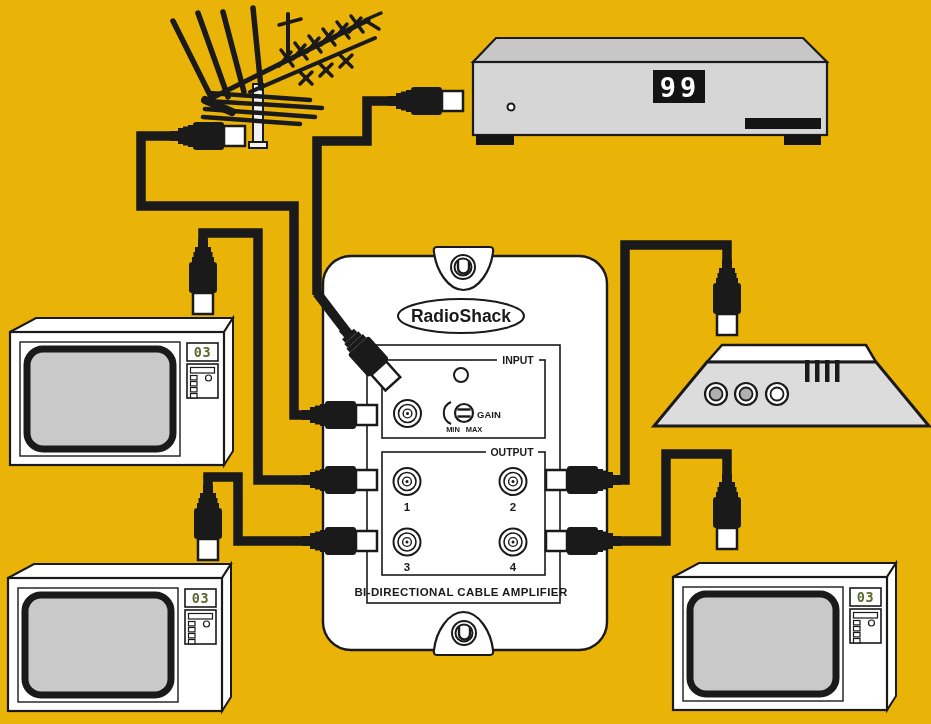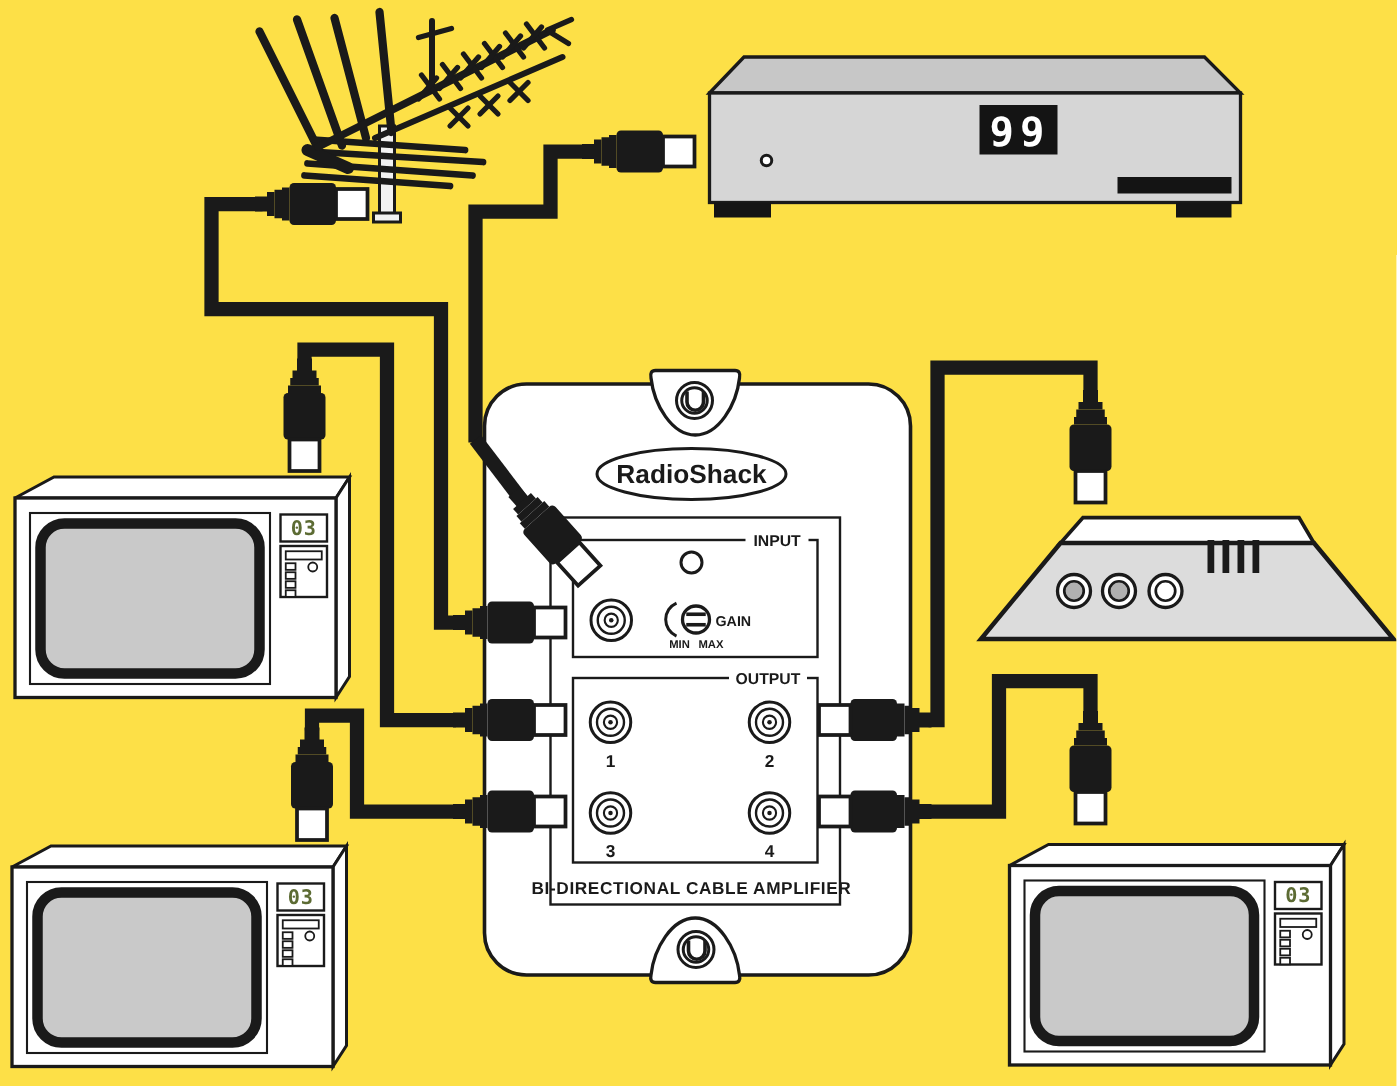--- a/index.html
+++ b/index.html
@@ -1,16 +1,16 @@
 <!DOCTYPE html>
 <html><head>
 <meta charset="utf-8">
 <style>
   html,body{margin:0;padding:0;background:#ffffff;}
-  .stage{position:relative;width:931px;height:724px;background:#fde047;overflow:hidden;
+  .stage{position:relative;width:931px;height:724px;background:#eab308;overflow:hidden;
          font-family:"Liberation Sans",sans-serif;text-align:right;}
   svg{display:block;}
   .cable{fill:none;stroke:#1a1a1a;stroke-width:9.5;stroke-linejoin:miter;}
   .lbl{font-family:"Liberation Sans",sans-serif;font-weight:bold;fill:#1a1a1a;}
   .seg{font-family:"DejaVu Sans Mono",monospace;font-weight:bold;}
   .chan{fill:#5c6b33;font-size:13.5px;letter-spacing:0.5px;}
   .boxdigits{fill:#ffffff;font-size:27px;letter-spacing:4px;}
 </style>
 </head>
 <body>

